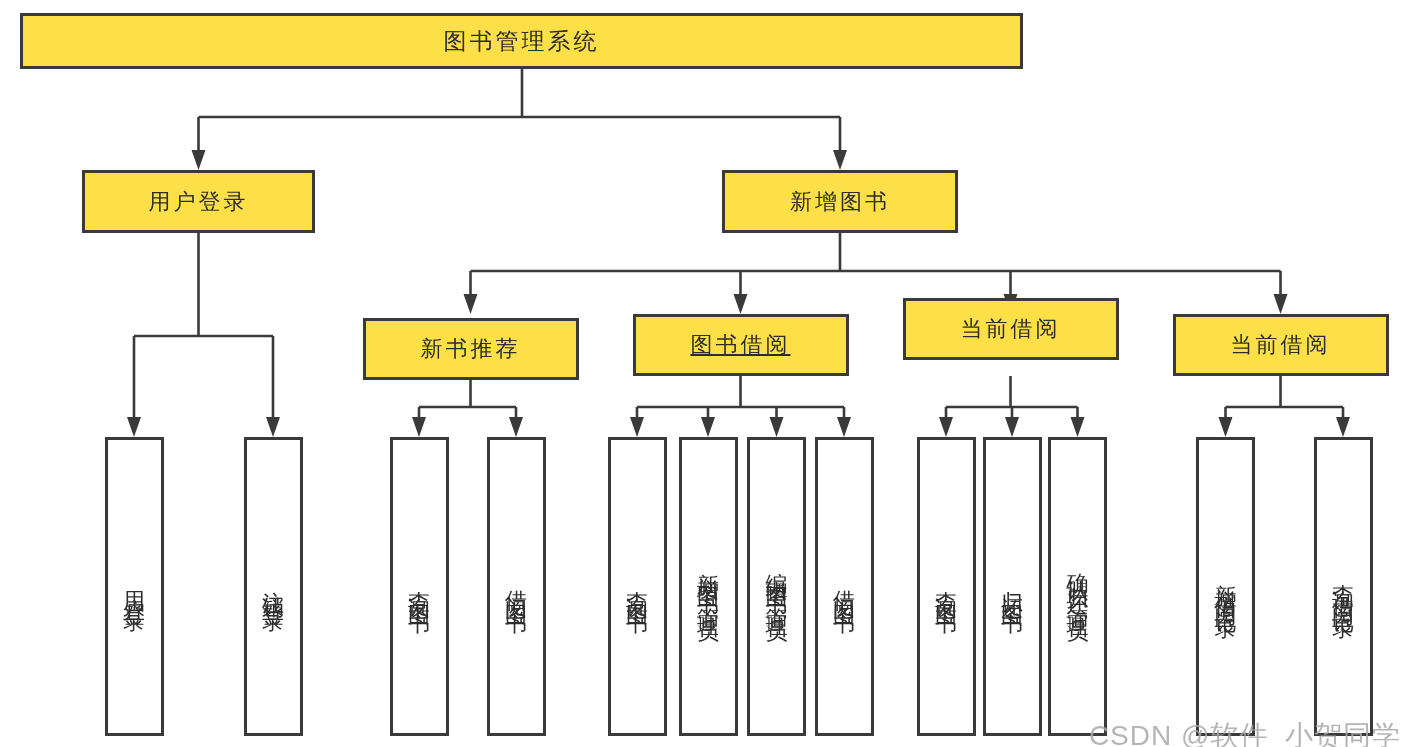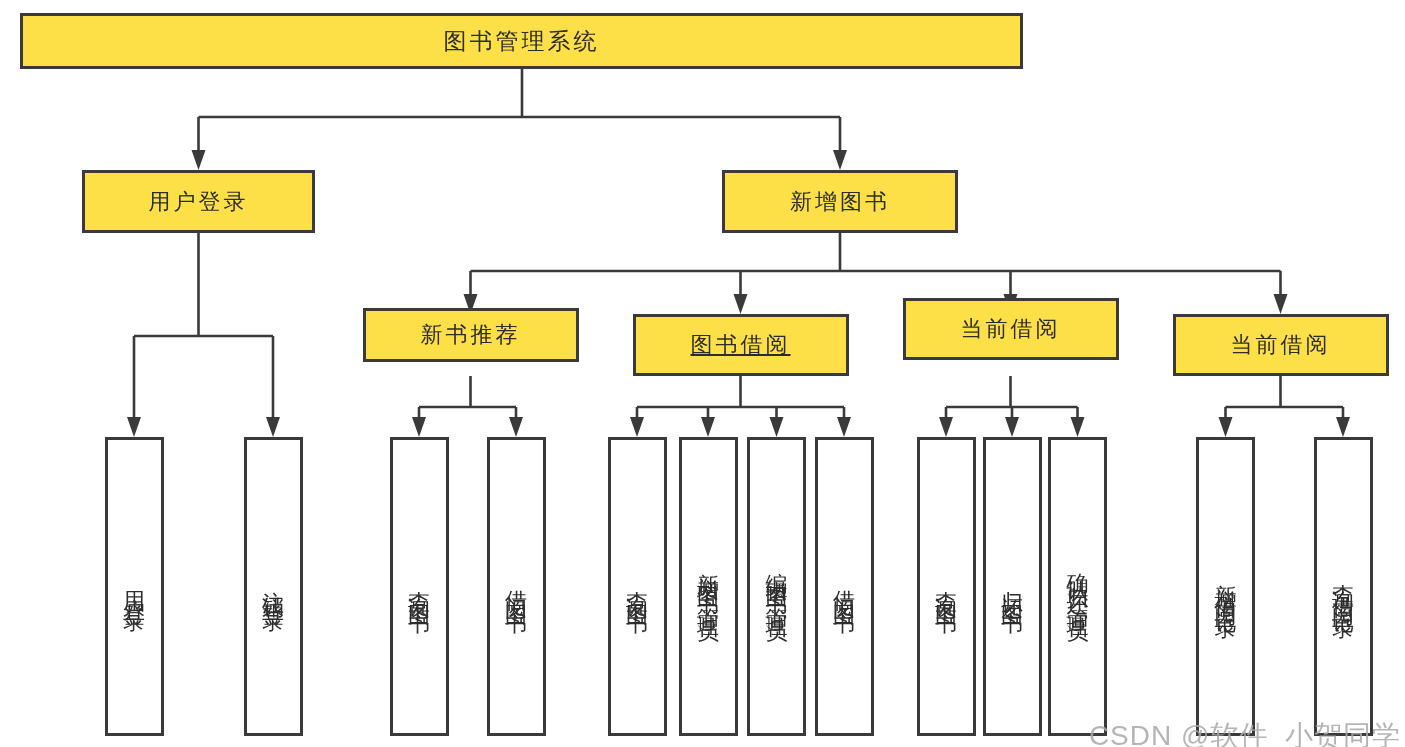--- a/index.html
+++ b/index.html
@@ -130,21 +130,21 @@
     <span class="hlabel">图书管理系统</span>
   </div>
 
   <div class="hbox" style="left:82px; top:170px; width:233px; height:63px;">
     <span class="hlabel">用户登录</span>
   </div>
   <div class="hbox" style="left:722px; top:170px; width:236px; height:63px;">
     <span class="hlabel">新增图书</span>
   </div>
 
-  <div class="hbox" style="left:362.5px; top:308px; width:216px; height:54px;">
+  <div class="hbox" style="left:362.5px; top:318px; width:216px; height:62px;">
     <span class="hlabel">新书推荐</span>
   </div>
   <div class="hbox" style="left:632.5px; top:314px; width:216px; height:62px;text-decoration:underline;">
     <span class="hlabel">图书借阅</span>
   </div>
   <div class="hbox" style="left:902.5px; top:298px; width:216px; height:62px;text-align:center;">
     <span class="hlabel">当前借阅</span>
   </div>
   <div class="hbox" style="left:1172.5px; top:314px; width:216px; height:62px;">
     <span class="hlabel">当前借阅</span>

